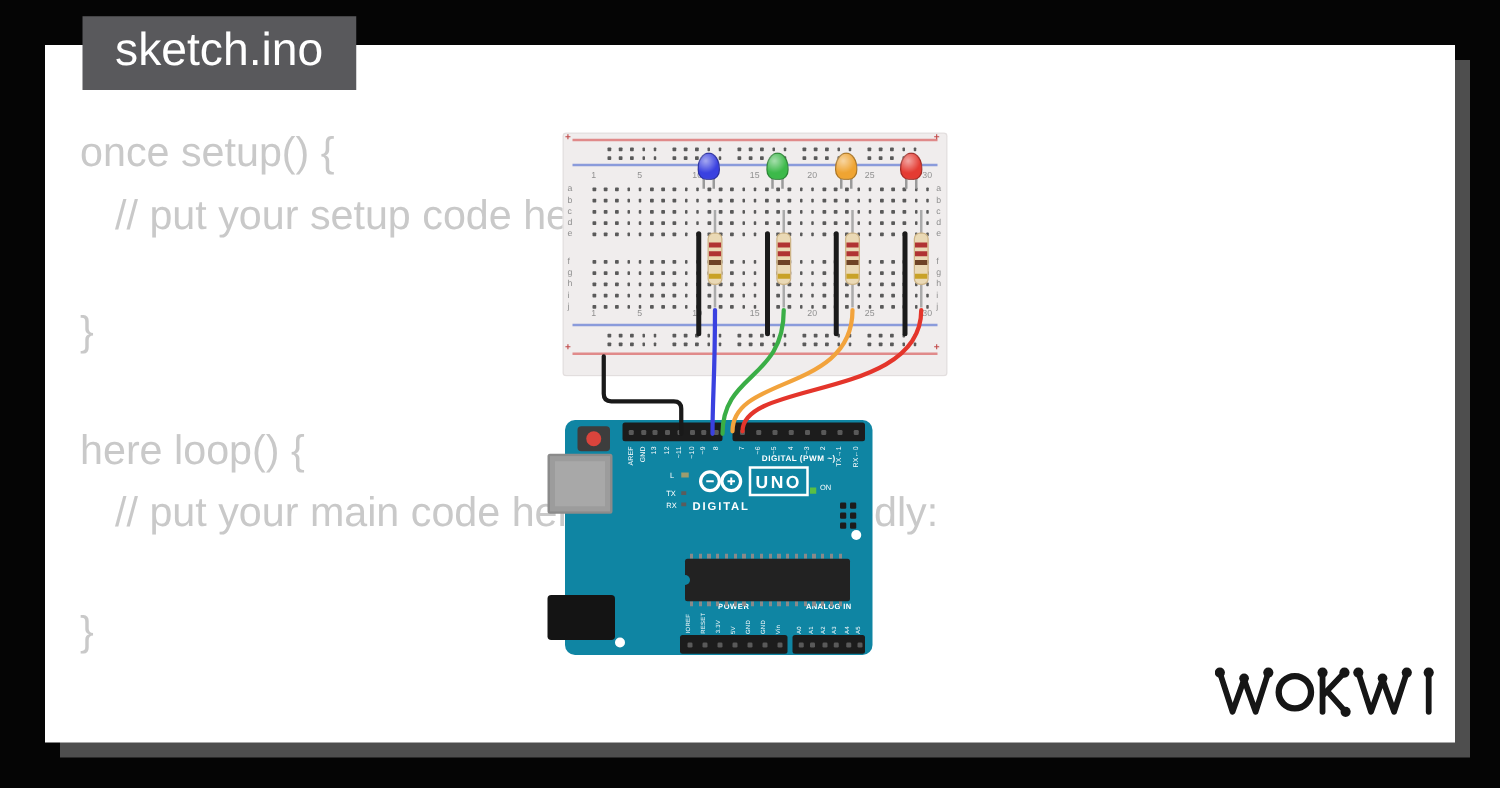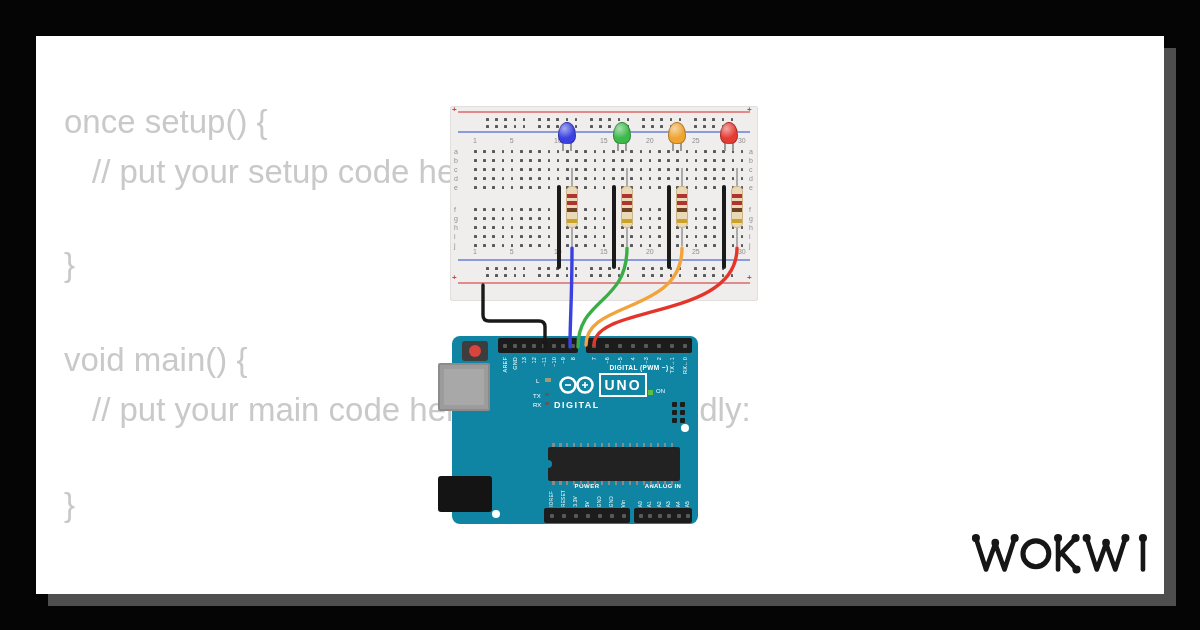--- a/index.html
+++ b/index.html
@@ -69,21 +69,21 @@
 </head>
 <body>
 
 <div class="canvas">
 
   <div class="card"></div>
 
   <div class="code-line cl0">once setup() {</div>
   <div class="code-line cl1">// put your setup code here, to run once:</div>
   <div class="code-line cl2">}</div>
-  <div class="code-line cl3">void main() {</div>
+  <div class="code-line cl3">here loop() {</div>
   <div class="code-line cl4">// put your main code here, to run repeatedly:</div>
   <div class="code-line cl5">}</div>
 
   <div class="breadboard" id="bb">
       <div class="bb-line" style="top: 5px; background: rgb(224, 138, 138);"></div>
       <div class="bb-line" style="top: 25px; background: rgb(138, 155, 219);"></div>
       <div class="bb-line" style="top: 153px; background: rgb(138, 155, 219);"></div>
       <div class="bb-line" style="top: 176px; background: rgb(224, 138, 138);"></div>
       <div class="bb-plus" style="left: 2px; top: 0px;">+</div>
       <div class="bb-plus" style="left: 297px; top: 0px;">+</div>
@@ -628,20 +628,23 @@
     </div>
 
   <svg class="wires" id="wires" width="1200" height="630" viewBox="0 0 1200 630">
       <path d="M483,285 V315 Q483,321 489,321 H539 Q545,321 545,327 V347" stroke="#191919" fill="none" stroke-width="3.4" stroke-linecap="round"></path>
       <path d="M572,248 C572,300 570,318 570,347" stroke="#3a41e0" fill="none" stroke-width="3.4" stroke-linecap="round"></path>
       <path d="M627,248 C627,304 578,298 578,347" stroke="#3aae46" fill="none" stroke-width="3.4" stroke-linecap="round"></path>
       <path d="M682,248 C682,314 586,300 586,345" stroke="#f2a33c" fill="none" stroke-width="3.4" stroke-linecap="round"></path>
       <path d="M737,248 C737,320 594,304 594,345" stroke="#e4352b" fill="none" stroke-width="3.4" stroke-linecap="round"></path>
     </svg>
 
+  <div class="tab">
+    <span>sketch.ino</span>
+  </div>
 
   <div class="logo">
     <svg width="185" height="48" viewBox="0 0 200 52">
       <g fill="none" stroke="#161616" stroke-width="5" stroke-linecap="round" stroke-linejoin="round">
         <path d="M4,12 L15,46 L25,18 L35,46 L46,12"></path>
         <circle cx="69" cy="29" r="14" stroke-width="5.5"></circle>
         <path d="M93,12 L93,46"></path>
         <path d="M112,12 L94,31"></path>
         <path d="M97,28 L113,46"></path>
         <path d="M124,12 L135,46 L145,18 L155,46 L166,12"></path>

